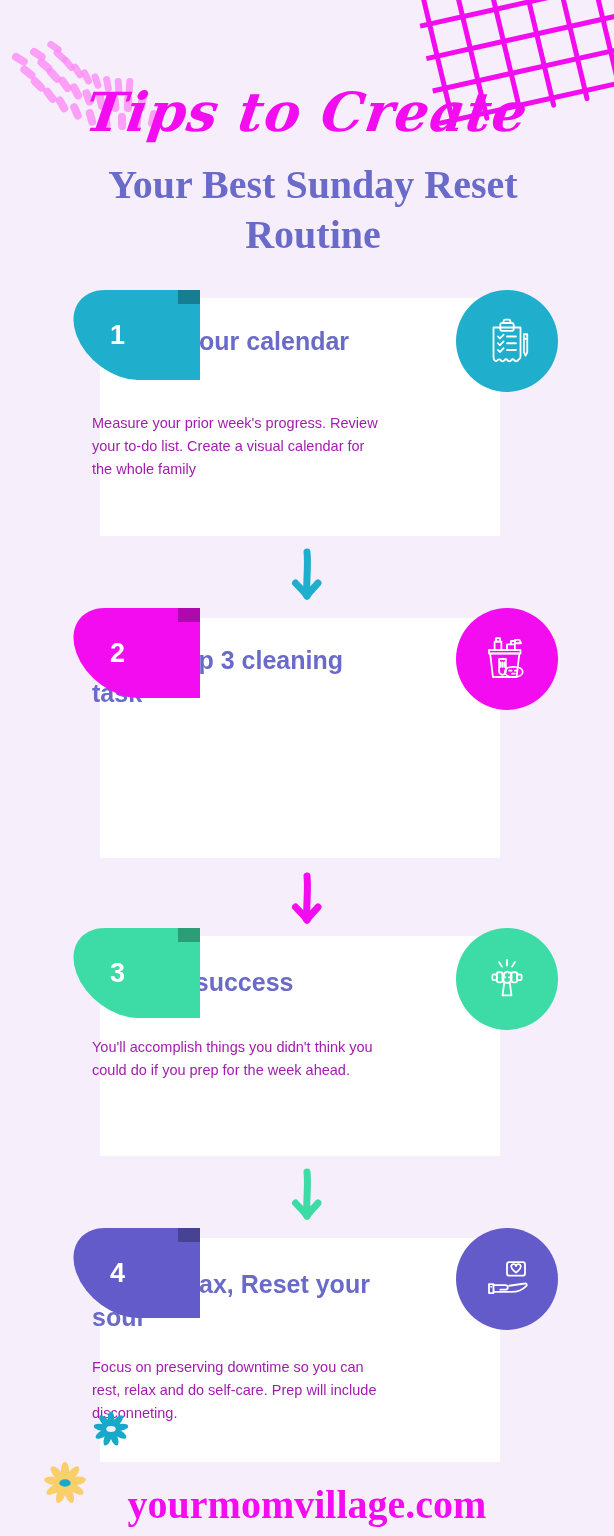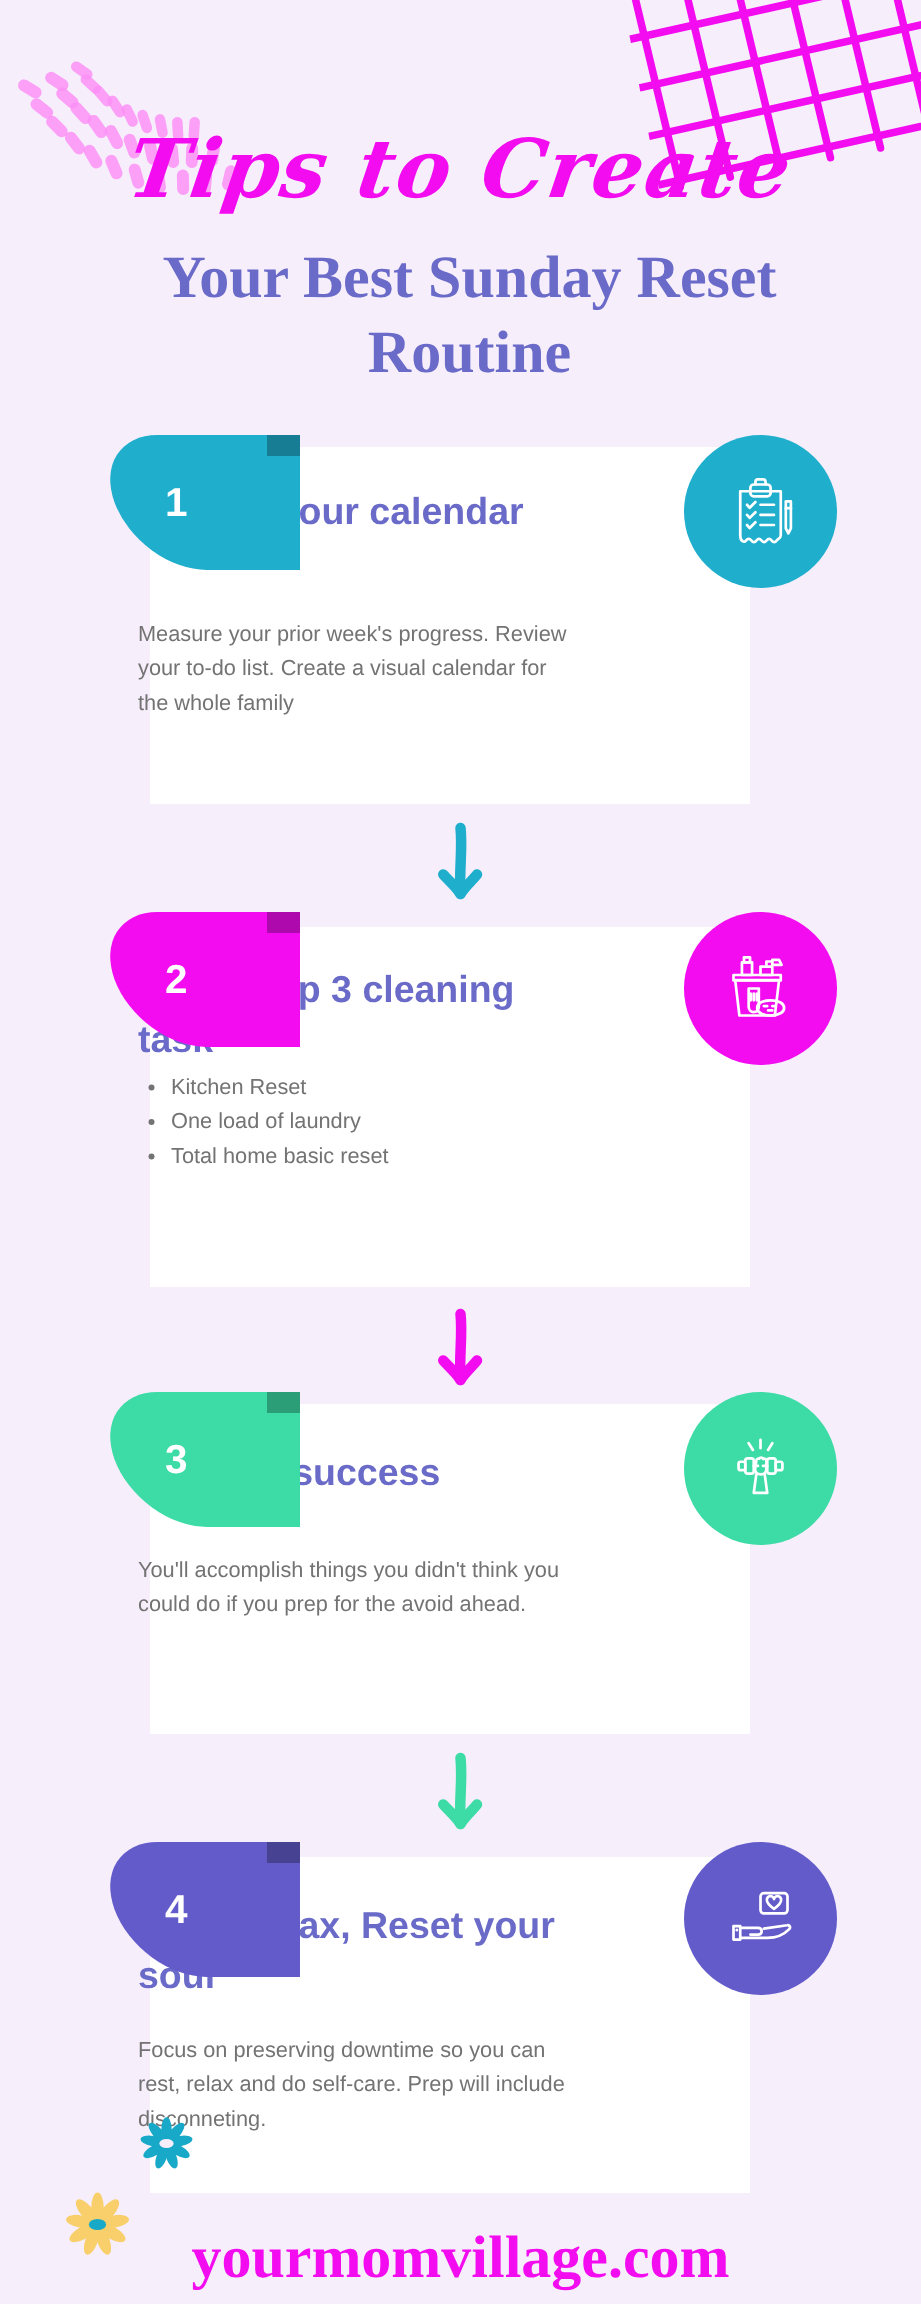--- a/index.html
+++ b/index.html
@@ -74,21 +74,21 @@
   }
   .icon-circle svg { width:54px; height:54px; display:block; }
 
   .card-title {
     position:absolute; left:92px; width:280px;
     font-size:25px; font-weight:700; line-height:33px;
     color:#6a6ac8; font-family:"Liberation Sans", sans-serif;
   }
   .card-body {
     position:absolute; left:92px; width:292px;
-    font-size:14.5px; line-height:23px; color:#737373;
+    font-size:14.5px; line-height:23px; color:#a21caf;
     font-family:"Liberation Sans", sans-serif;
   }
   .card-body ul { margin:0 0 0 22px; padding:0; list-style:disc; }
   .card-body li { margin:0; }
 
   
   .arrow { position:absolute; width:40px; height:56px; left:287px; }
   .arrow svg { width:100%; height:100%; display:block; }
 
   
@@ -222,25 +222,20 @@
               <path d="M17 24h6v11c0 1.6-1.3 3-3 3s-3-1.4-3-3z"></path>
               <path d="M18.2 27v4M20 27v4M21.8 27v4"></path>
               <path d="M30 31c5 0 8 2 8 4.5S35 40 30 40s-8-2-8-4.5S25 31 30 31z"></path>
               <path d="M26 34.4h2M31 34.4h2M28.5 37h2.5"></path>
             </g>
           </svg>
         </span>
       </div>
       <div class="card-title" style="top: 644px;">Tackle top 3 cleaning task</div>
       <div class="card-body" style="top: 714px;">
-        <ul>
-          <li>Kitchen Reset</li>
-          <li>One load of laundry</li>
-          <li>Total home basic reset</li>
-        </ul>
       </div>
       <div class="arrow" style="top: 872px;">
         <svg viewBox="0 0 40 56">
           <g fill="none" stroke="#f20cef" stroke-width="7" stroke-linecap="round" stroke-linejoin="round">
             <path d="M20 4 C21.5 18, 19 32, 20 46"></path>
             <path d="M8.5 35 C13 40, 17 43, 20 48"></path>
             <path d="M31 35 C27 40, 23 43, 20 48"></path>
           </g>
         </svg>
       </div>
@@ -263,21 +258,21 @@
               <rect x="33" y="20" width="4" height="5" rx="1.2"></rect>
               <path d="M20 22.5h2.5M25.5 22.5H28"></path>
               <path d="M21.5 19.5c0-1 .9-1.6 1.7-1.3.6-1 2-.9 2.4.2.8-.6 1.9 0 1.9 1v4.8c0 2.2-1.6 3.3-3.4 3.3s-3.3-1.1-3.3-3.2z"></path>
               <path d="M21.5 27.5l-1.5 11h8l-1.5-11"></path>
             </g>
           </svg>
         </span>
       </div>
       <div class="card-title" style="top: 966px; width: 320px;">Prep for success</div>
       <div class="card-body" style="top: 1036px;">
-        <div>You'll accomplish things you didn't think you could do if you prep for the avoid ahead.</div>
+        <div>You'll accomplish things you didn't think you could do if you prep for the week ahead.</div>
       </div>
       <div class="arrow" style="top: 1168px;">
         <svg viewBox="0 0 40 56">
           <g fill="none" stroke="#3ddba5" stroke-width="7" stroke-linecap="round" stroke-linejoin="round">
             <path d="M20 4 C21.5 18, 19 32, 20 46"></path>
             <path d="M8.5 35 C13 40, 17 43, 20 48"></path>
             <path d="M31 35 C27 40, 23 43, 20 48"></path>
           </g>
         </svg>
       </div>

